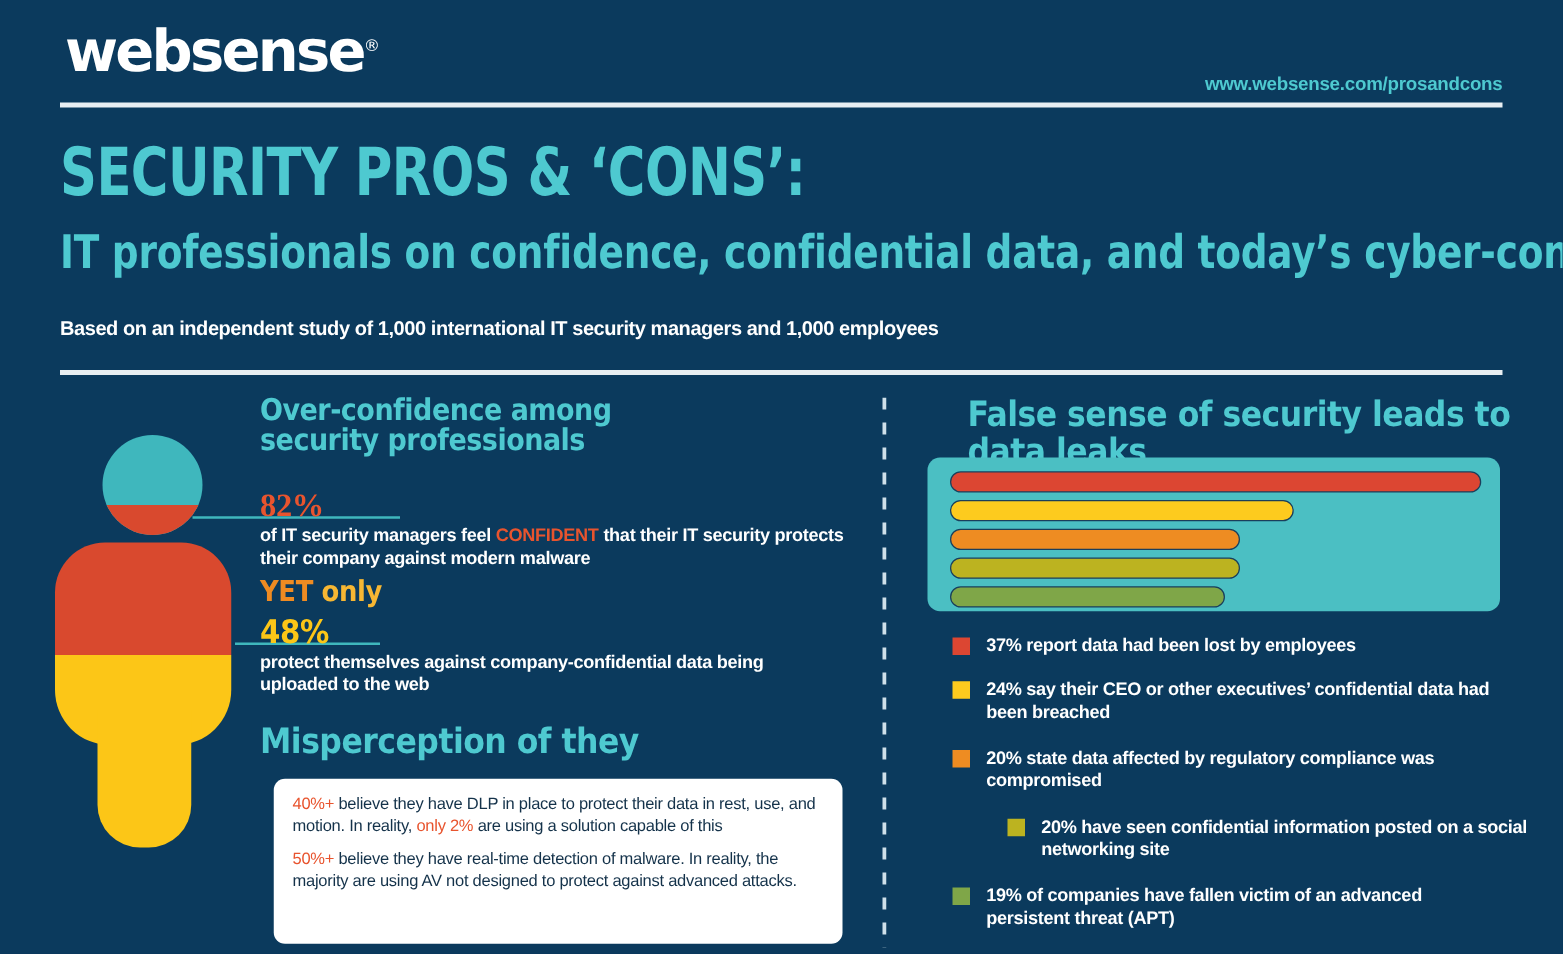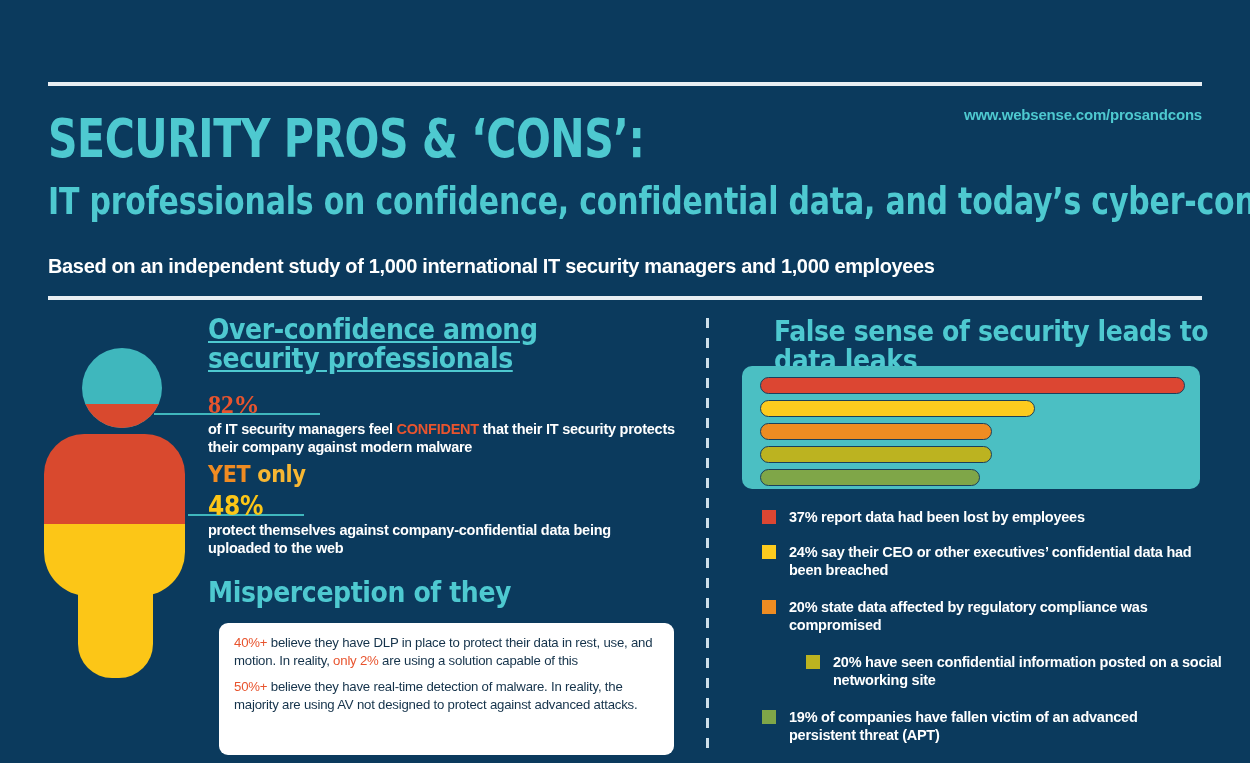--- a/index.html
+++ b/index.html
@@ -22,21 +22,21 @@
     font-size: 46px; font-weight: bold;
     color: #ffffff; letter-spacing: -2.2px;
   }
   .logo .reg {
     font-size: 13px; vertical-align: super;
     letter-spacing: 0; font-weight: normal;
   }
   .site-url {
     position: absolute; right: 48px; top: 59px;
     font-size: 15px; font-weight: bold;
-    color: #4ec9d0; letter-spacing: -0.2px; margin-top: 47px;
+    color: #4ec9d0; letter-spacing: -0.2px;
   }
   .rule-top {
     position: absolute; left: 48px; top: 82px;
     width: 1154px; height: 4px; background: #e8eef2;
   }
   .rule-mid {
     position: absolute; left: 48px; top: 296px;
     width: 1154px; height: 4px; background: #e8eef2;
   }
 
@@ -52,21 +52,21 @@
   .title-sub {
     position: absolute; left: 48px; top: 180px;
     font-family: "DejaVu Sans Condensed", "Liberation Sans Narrow", "Liberation Sans", sans-serif;
     font-size: 37px; font-weight: bold;
     color: #4ec9d0; letter-spacing: -0.2px;
     transform: scaleX(0.9); transform-origin: left center;
     white-space: nowrap;
   }
   .title-basis {
     position: absolute; left: 48px; top: 255px;
-    font-size: 20px; font-weight: bold; color: #ffffff;
+    font-size: 16px; font-weight: bold; color: #ffffff;
     letter-spacing: -0.35px; white-space: nowrap;
   }
 
   
   .person {
     position: absolute; left: 44px; top: 348px;
     width: 146px; height: 330px;
   }
   .p-head-teal {
     position: absolute; left: 38px; top: 0;
@@ -172,20 +172,21 @@
   .legend-text {
     font-size: 14.5px; font-weight: bold; color: #ffffff;
     line-height: 1.25; letter-spacing: -0.25px;
   }
 </style>
 </head>
 <body>
 
 <div class="page">
 
+  <div class="logo"><span>websense</span><span class="reg">®</span></div>
 
   <div class="site-url">www.websense.com/prosandcons</div>
   <div class="rule-top"></div>
 
   <div class="title-main">SECURITY PROS &amp; ‘CONS’:</div>
   <div class="title-sub">IT professionals on confidence, confidential data, and today’s cyber-cons</div>
   <div class="title-basis">Based on an independent study of 1,000 international IT security managers and 1,000 employees</div>
 
   <div class="rule-mid"></div>
 
@@ -193,21 +194,21 @@
     <div class="p-head-teal"></div>
     <div class="p-head-red"></div>
     <div class="p-body-red"></div>
     <div class="p-body-yellow"></div>
     <div class="p-legs"></div>
   </div>
 
   <div class="connector" style="left:154px; top:413px; width:166px;"></div>
   <div class="connector" style="left:188px; top:514px; width:116px;"></div>
 
-  <div class="heading-teal" style="left:208px; top:316px; font-size:28px;text-decoration:underline;">
+  <div class="heading-teal" style="left:208px; top:316px; font-size:24px;">
     <div>Over-confidence among</div>
     <div>security professionals</div>
   </div>
 
   <div class="stat-pct" style="left:208px; top:390px; color:#e8542e;font-family:Liberation Serif, serif;">82%</div>
   <div class="stat-body" style="left:208px; top:421px; width:470px;"><span>of IT security managers feel </span><span class="accent">CONFIDENT</span><span> that their IT security protects their company against modern malware</span></div>
 
   <div class="yet-only" style="left:208px; top:461px;"><span class="yet">YET</span> <span class="only">only</span></div>
 
   <div class="stat-pct" style="left:208px; top:491px; color:#fcc617;">48%</div>

